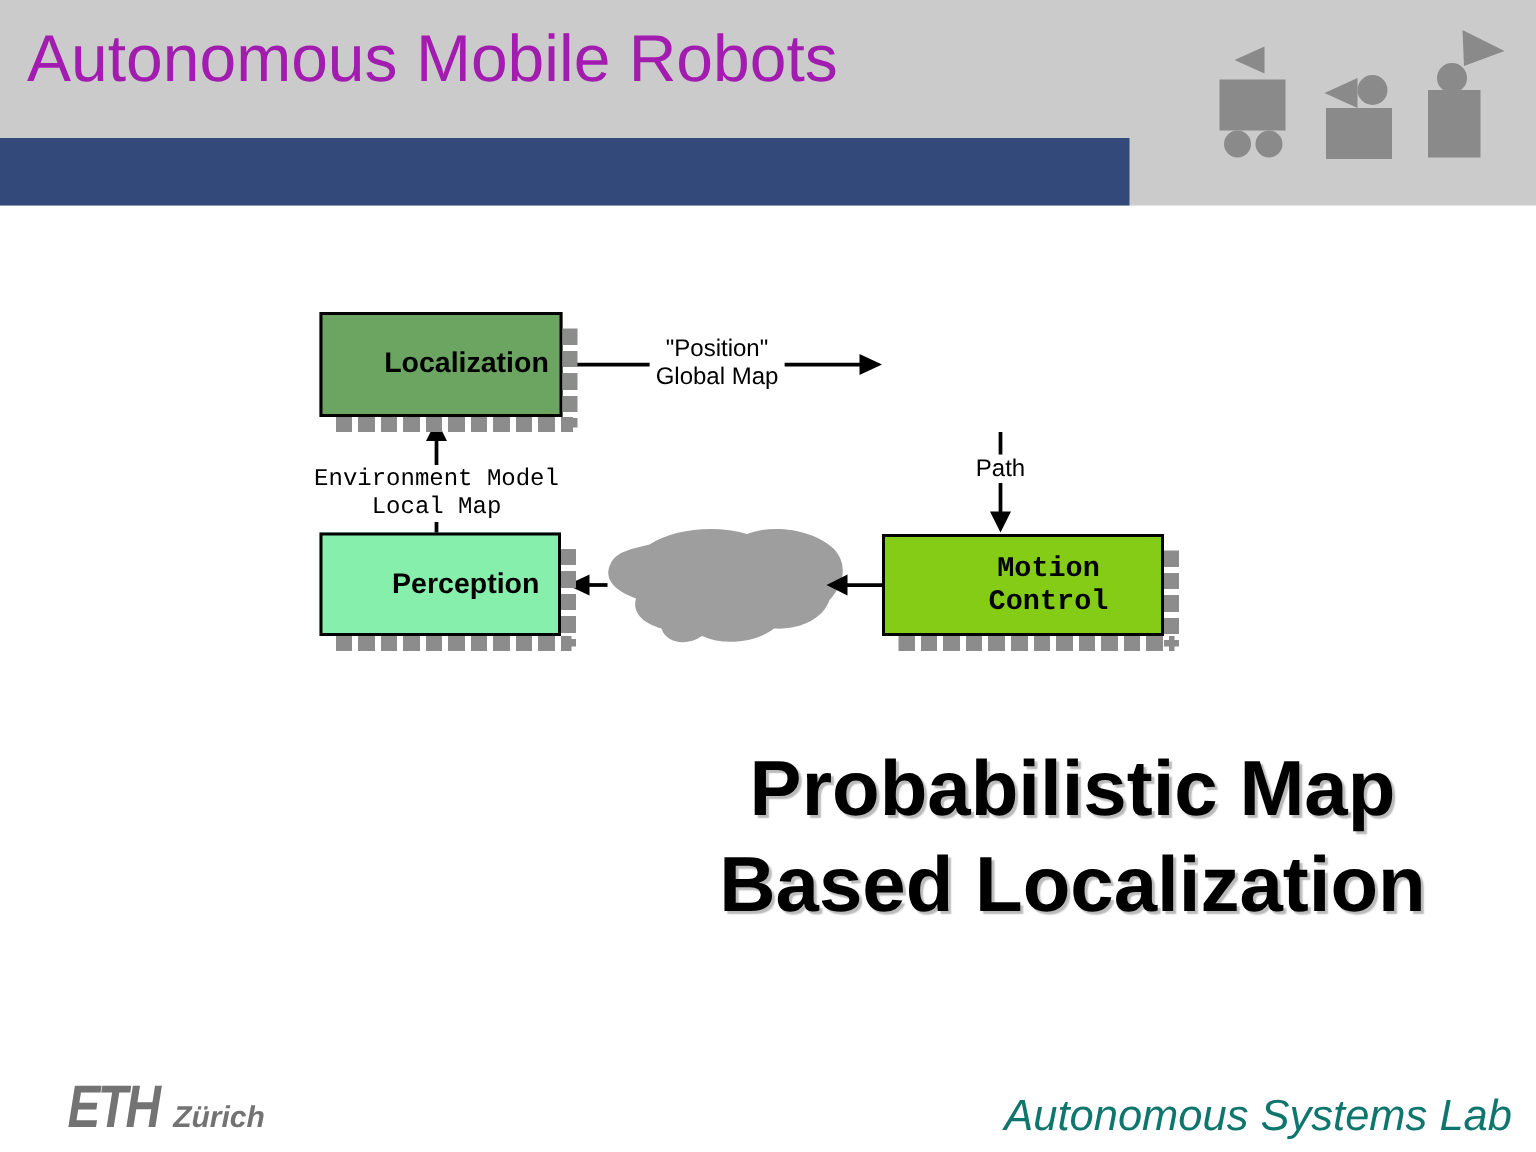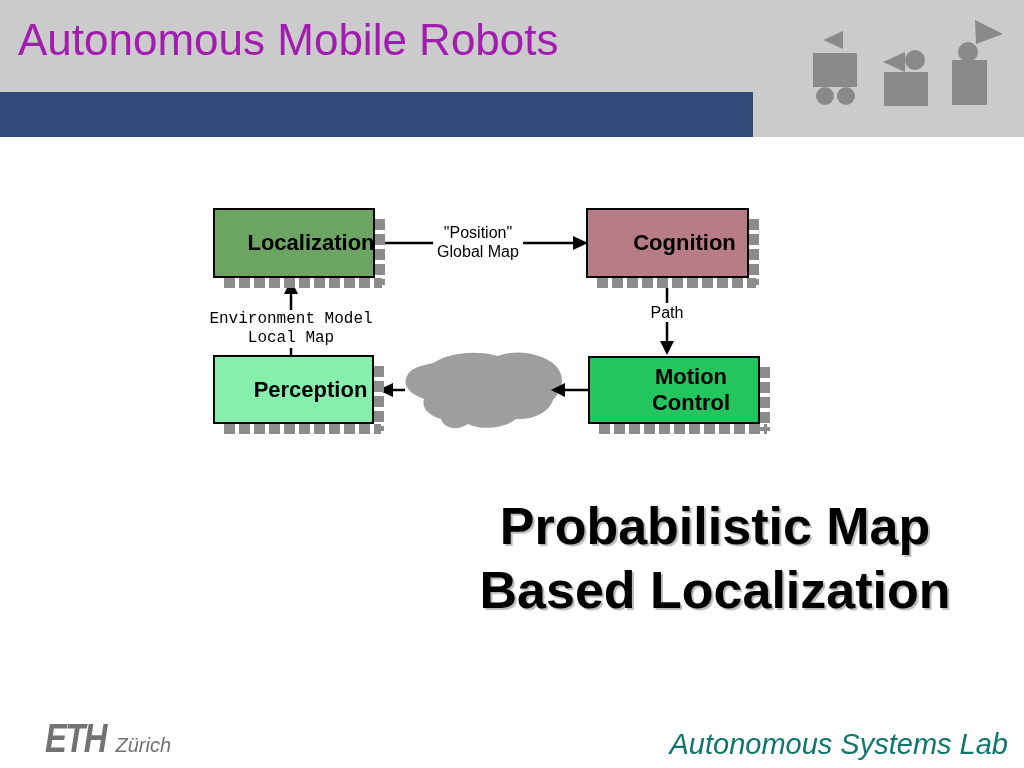--- a/index.html
+++ b/index.html
@@ -13,26 +13,26 @@
     position:absolute; left:18px; top:16px; font-size:44px; line-height:48px;
     color:#a21caf; letter-spacing:0px; white-space:nowrap;
   }
   .blue-bar { position:absolute; left:0; top:92px; width:753px; height:45px; background:#32497a; }
   .robots-svg { position:absolute; left:800px; top:15px; width:215px; height:95px; }
   
   .diagram-svg { position:absolute; left:0; top:0; width:1024px; height:768px; pointer-events:none; }
   .box {
     position:absolute; border:2px solid #000; box-sizing:border-box;
     display:flex; align-items:center; justify-content:center;
-    font-size:22px; font-weight:bold; color:#000; text-align:center;padding-left:34px;
+    font-size:19px; font-weight:bold; color:#000; text-align:center;padding-left:34px;
   }
   .box-localization { left:213px; top:208px; width:162px; height:70px; background:#6ca461; }
   .box-cognition    { left:586px; top:208px; width:163px; height:70px; background:#b87c86; }
   .box-perception   { left:213px; top:355px; width:161px; height:69px; background:#86efac; }
-  .box-motion       { left:588px; top:356px; width:172px; height:68px; background:#22c55e; }
+  .box-motion       { left:588px; top:356px; width:188px; height:68px; background:#84cc16;font-family:Liberation Mono, monospace; }
   .shadow-r {
     position:absolute; left:calc(100% + 2px); top:9px; width:10px; height:100%;
     background:repeating-linear-gradient(to bottom,#8c8c8c 0 11px,transparent 11px 15px);
   }
   .shadow-b {
     position:absolute; top:calc(100% + 2px); left:9px; width:100%; height:10px;
     background:repeating-linear-gradient(to right,#8c8c8c 0 11px,transparent 11px 15px);
   }
   .arrow-label {
     position:absolute; transform:translateX(-50%); background:#ffffff;
@@ -54,21 +54,21 @@
   }
   
   .eth-logo { position:absolute; left:45px; top:716px; white-space:nowrap; }
   .eth-main {
     display:inline-block; font-size:40px; font-weight:bold; font-style:italic;
     color:#737373; letter-spacing:-2px; transform:scaleX(0.82); transform-origin:left bottom;
     vertical-align:baseline;
   }
   .eth-sub {
     display:inline-block; font-size:20px; font-style:italic; color:#737373;
-    margin-left:-8px; vertical-align:baseline;
+    margin-left:-8px; vertical-align:baseline;font-weight:bold;
   }
   .asl-text {
     position:absolute; right:16px; top:728px; font-size:29px; font-style:italic;
     color:#0f766e; white-space:nowrap;
   }
 </style>
 </head>
 <body>
 
 <div class="slide">
@@ -114,25 +114,20 @@
       <line x1="405" y1="390" x2="392" y2="390"></line>
       <polygon points="378,390 393,383 393,397" stroke="none"></polygon>
     </g>
   </svg>
 
   <div class="box box-localization">
     <span>Localization</span>
     <div class="shadow-r"></div>
     <div class="shadow-b"></div>
   </div>
-  <div class="box box-cognition">
-    <span>Cognition</span>
-    <div class="shadow-r"></div>
-    <div class="shadow-b"></div>
-  </div>
   <div class="box box-perception">
     <span>Perception</span>
     <div class="shadow-r"></div>
     <div class="shadow-b"></div>
   </div>
   <div class="box box-motion">
     <span>Motion Control</span>
     <div class="shadow-r"></div>
     <div class="shadow-b"></div>
   </div>

